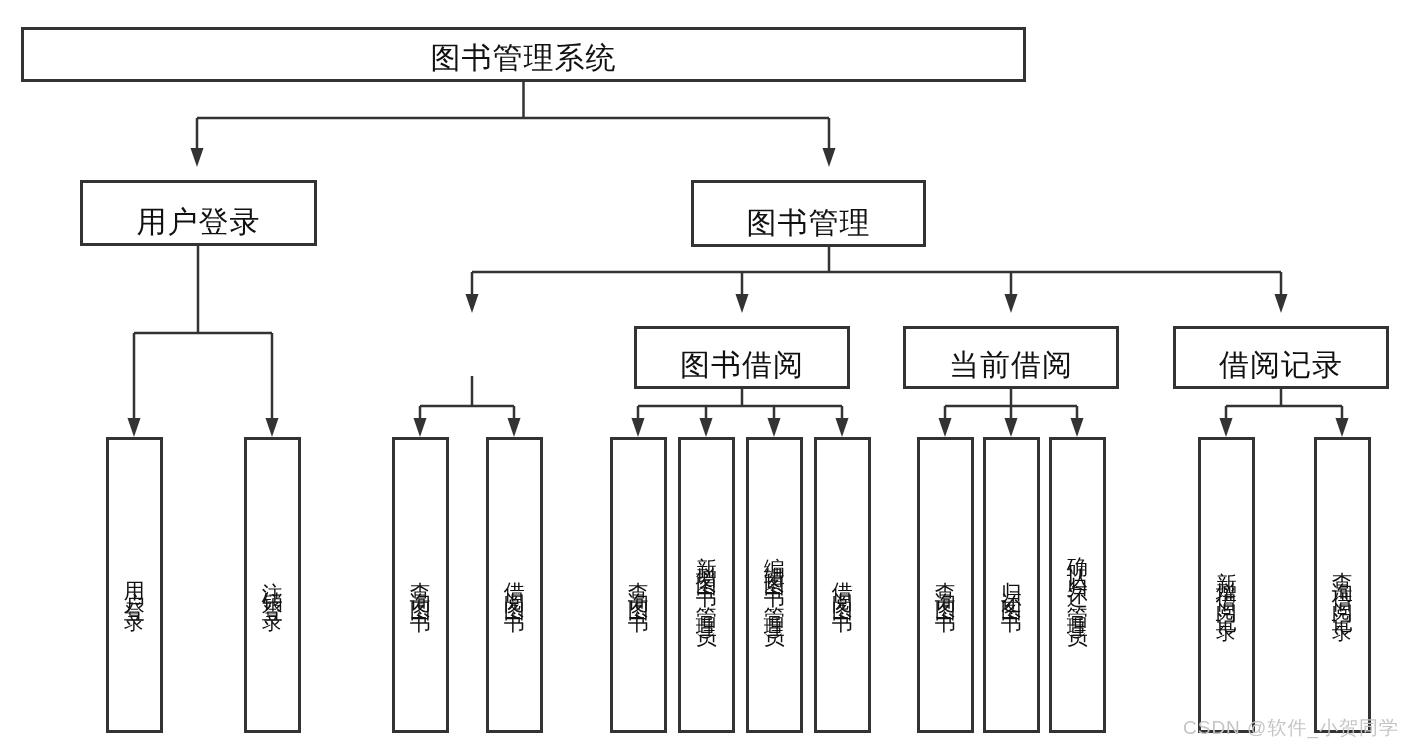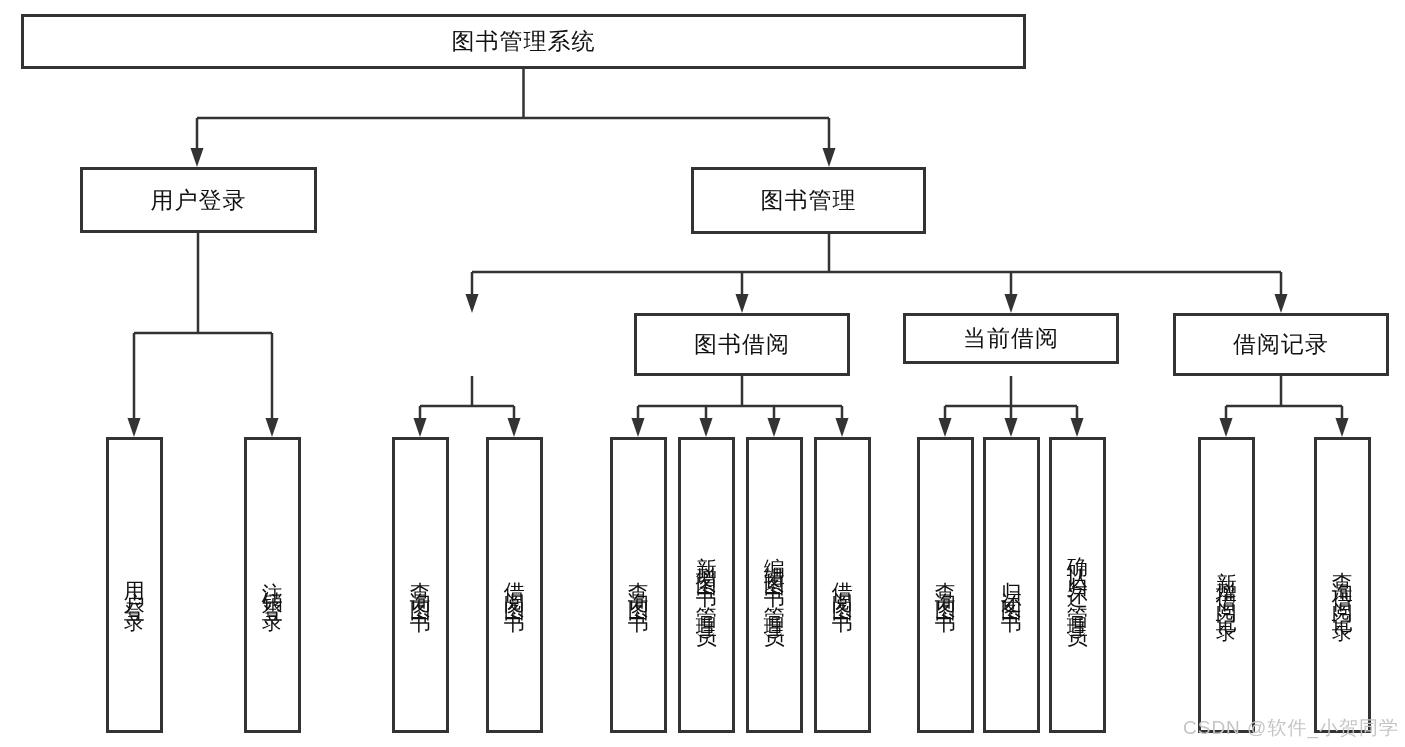--- a/index.html
+++ b/index.html
@@ -17,24 +17,25 @@
     overflow:hidden;
   }
   #wires{position:absolute;left:0;top:0;width:1405px;height:747px;}
   #wires line{stroke:var(--line);stroke-width:2.5px;}
   #wires polygon{fill:var(--line);}
   .hbox{
     position:absolute;
     box-sizing:border-box;
     border:3px solid var(--line);
     background:var(--bg);
-    display:flex;align-items:center;justify-content:center;
-    font-size:23px;color:var(--text);
+    display:flex;align-items:flex-end;justify-content:center;
+    font-size:30px;color:var(--text);
     letter-spacing:1px;
     white-space:nowrap;
+    margin-top:13px;
   }
   .leaf{
     position:absolute;
     top:437px;width:57px;height:296px;
     box-sizing:border-box;
     border:3px solid var(--line);
     background:var(--bg);
     display:flex;align-items:center;justify-content:center;
   }
   .vtext{
@@ -54,21 +55,21 @@
     color:var(--wm);
     white-space:nowrap;
     text-align:center;
   }
   
   #b-root{left:21px;top:14px;width:1005px;height:55px;}
   #b-login{left:80px;top:167px;width:237px;height:66px;}
   #b-mgmt{left:691px;top:167px;width:235px;height:67px;}
   #b-newbook{left:364px;top:313px;width:216px;height:63px;}
   #b-borrow{left:634px;top:313px;width:216px;height:63px;}
-  #b-current{left:903px;top:313px;width:216px;height:51px;}
+  #b-current{left:903px;top:313px;width:216px;height:63px;}
   #b-records{left:1173px;top:313px;width:216px;height:63px;}
   #lf-login{left:105.5px;}
   #lf-logout{left:243.5px;}
   #lf-nb-query{left:391.5px;}
   #lf-nb-borrow{left:485.5px;}
   #lf-bb-query{left:609.5px;}
   #lf-bb-add{left:677.5px;}
   #lf-bb-edit{left:745.5px;}
   #lf-bb-borrow{left:813.5px;}
   #lf-cb-query{left:916.5px;}

